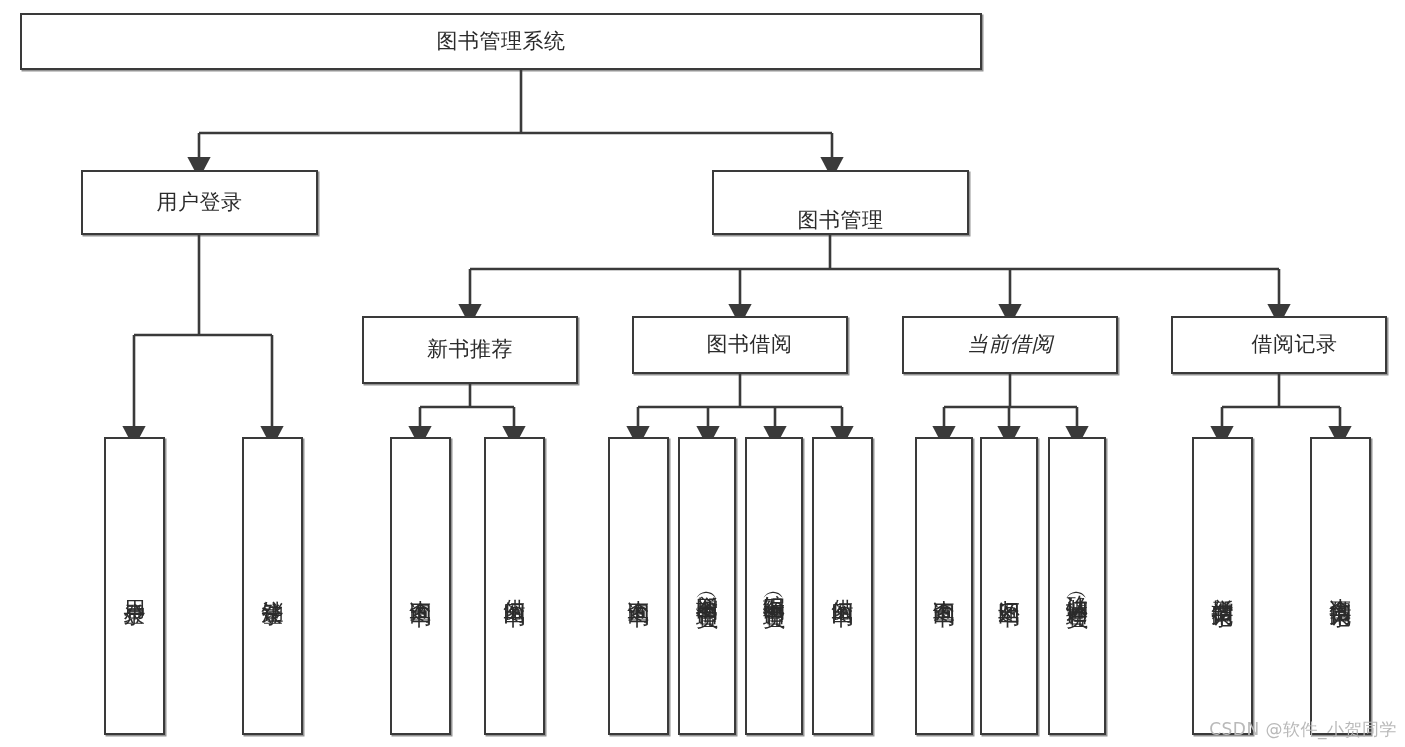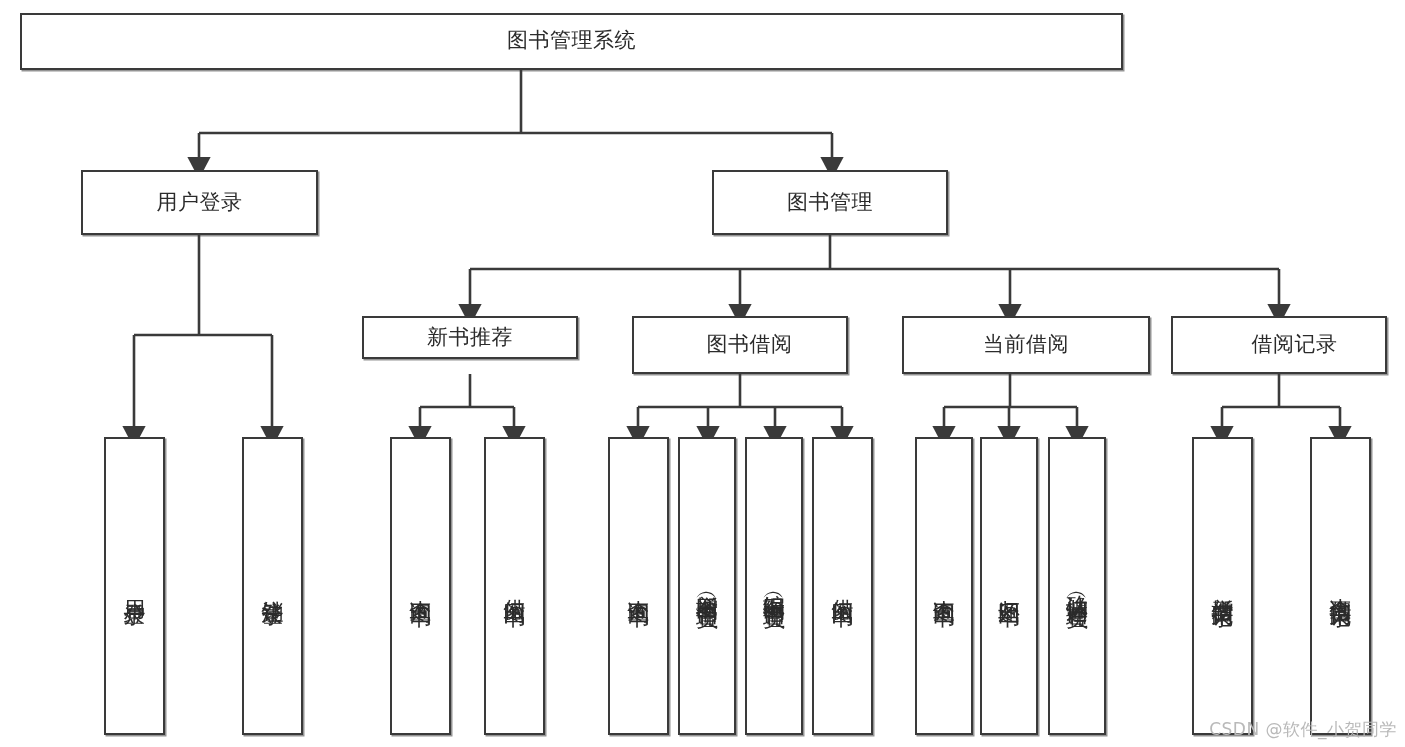--- a/index.html
+++ b/index.html
@@ -118,38 +118,38 @@
       <path d="M1009,407 L1009,429" marker-end="url(#arrow)"></path>
       <path d="M1077,407 L1077,429" marker-end="url(#arrow)"></path>
 
       <path d="M1279,374 L1279,407"></path>
       <path d="M1222,407 L1340,407"></path>
       <path d="M1222,407 L1222,429" marker-end="url(#arrow)"></path>
       <path d="M1340,407 L1340,429" marker-end="url(#arrow)"></path>
     </g>
   </svg>
 
-  <div class="node horizontal" style="left:20px; top:13px; width:1103px; height:57px;font-family:Liberation Mono, monospace;">
+  <div class="node horizontal" style="left:20px; top:13px; width:962px; height:57px;">
     <span class="label">图书管理系统</span>
   </div>
 
   <div class="node horizontal" style="left:81px; top:170px; width:237px; height:65px;">
     <span class="label">用户登录</span>
   </div>
-  <div class="node horizontal" style="left:712px; top:170px; width:236px; height:65px;">
+  <div class="node horizontal" style="left:712px; top:170px; width:257px; height:65px;align-items:flex-end;">
     <span class="label">图书管理</span>
   </div>
 
-  <div class="node horizontal" style="left:362px; top:316px; width:216px; height:43px;">
+  <div class="node horizontal" style="left:362px; top:316px; width:216px; height:68px;">
     <span class="label">新书推荐</span>
   </div>
   <div class="node horizontal" style="left:632px; top:316px; width:216px; height:58px;padding-left:19px;">
     <span class="label">图书借阅</span>
   </div>
-  <div class="node horizontal" style="left:902px; top:316px; width:248px; height:58px;">
+  <div class="node horizontal" style="left:902px; top:316px; width:216px; height:58px;font-style:italic;">
     <span class="label">当前借阅</span>
   </div>
   <div class="node horizontal" style="left:1171px; top:316px; width:216px; height:58px;padding-left:31px;">
     <span class="label">借阅记录</span>
   </div>
 
   <div class="node vertical" style="left:104px; top:437px; width:61px; height:298px;">
     <span class="label">用户登录</span>
   </div>
   <div class="node vertical" style="left:242px; top:437px; width:61px; height:298px;">

